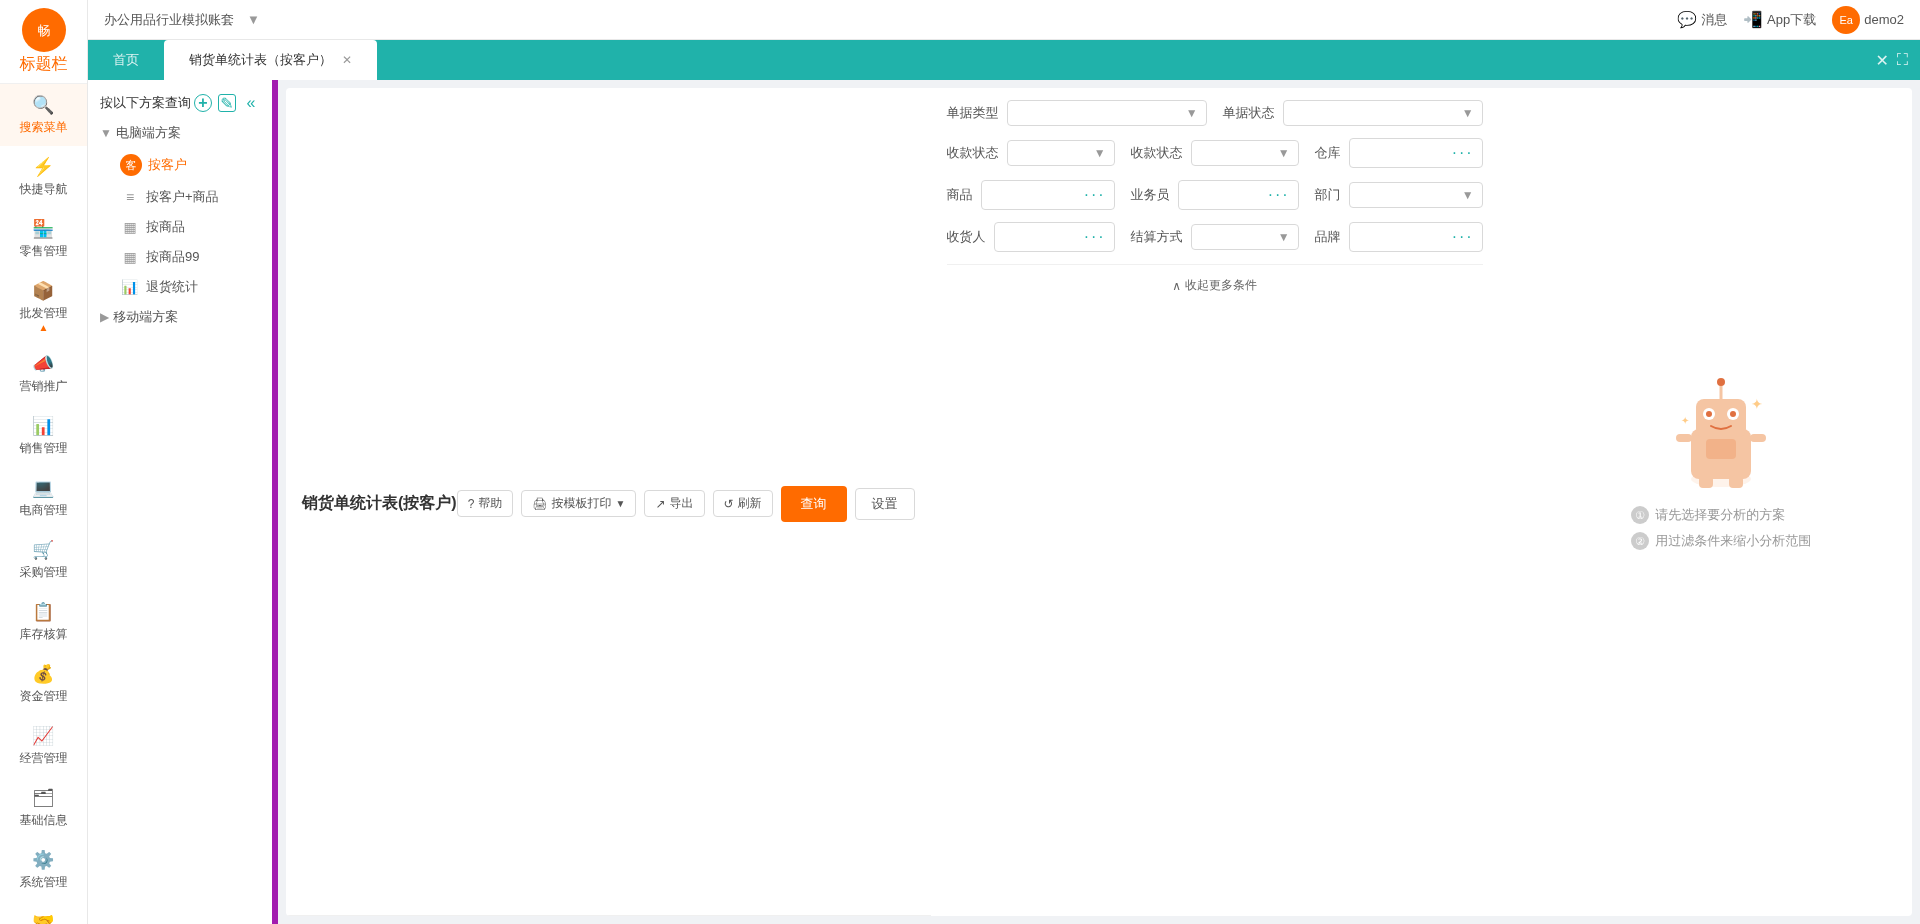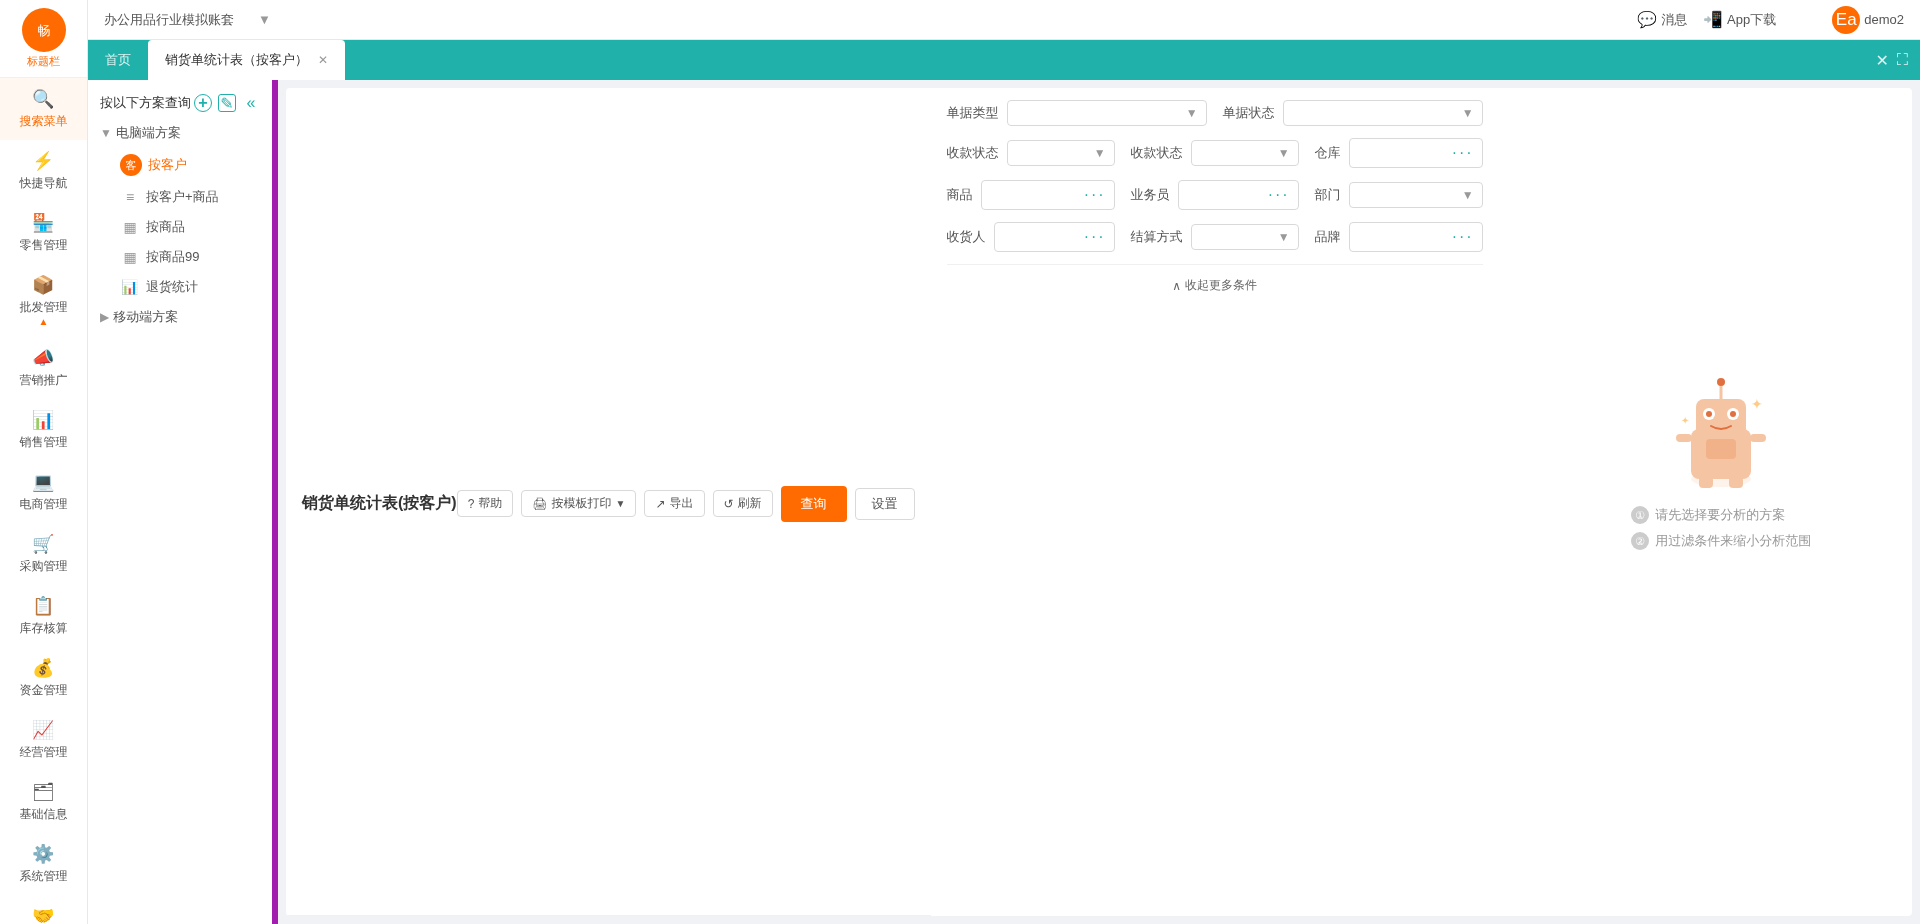--- a/index.html
+++ b/index.html
@@ -2,39 +2,39 @@
 <html><head>
   <meta charset="utf-8">
   <style>
     * { box-sizing: border-box; margin: 0; padding: 0; }
     body { font-family: 'Microsoft YaHei', '微软雅黑', sans-serif; font-size: 13px; background: #f0f2f5; color: #333; display: flex; height: 924px; overflow: hidden; }
 
     
     .sidebar { width: 88px; background: #fff; display: flex; flex-direction: column; align-items: center; border-right: 1px solid #e8e8e8; flex-shrink: 0; }
     .sidebar-logo { width: 100%; padding: 8px; display: flex; flex-direction: column; align-items: center; background: #fff; border-bottom: 1px solid #f0f0f0; }
     .sidebar-logo .logo-icon { width: 44px; height: 44px; }
-    .sidebar-logo .logo-text { font-size: 11px; color: #ff6b00; margin-top: 2px; }
+    .sidebar-logo .logo-text { font-size: 16px; color: #ff6b00; margin-top: 2px; }
     .sidebar-item { width: 100%; padding: 10px 4px; display: flex; flex-direction: column; align-items: center; cursor: pointer; color: #555; font-size: 12px; }
     .sidebar-item .item-icon { font-size: 18px; margin-bottom: 3px; }
     .sidebar-item-label { font-size: 12px; }
     .sidebar-search { background: #fff7f0; color: #ff6b00; }
 
     
     .main { flex: 1; display: flex; flex-direction: column; overflow: hidden; }
 
     
     .topbar { height: 40px; background: #fff; display: flex; align-items: center; padding: 0 16px; border-bottom: 1px solid #e8e8e8; justify-content: space-between; flex-shrink: 0; }
-    .topbar-left { display: flex; align-items: center; gap: 24px; font-size: 13px; color: #555; }
+    .topbar-left { display: flex; align-items: center; gap: 13px; font-size: 13px; color: #555; }
     .topbar-right { display: flex; align-items: center; gap: 16px; }
     .topbar-right-item { display: flex; align-items: center; gap: 4px; cursor: pointer; color: #555; font-size: 13px; }
-    .avatar { width: 28px; height: 28px; border-radius: 50%; background: #ff6b00; display: flex; align-items: center; justify-content: center; color: #fff; font-size: 17px; margin-left: 40px; }
+    .avatar { width: 28px; height: 28px; border-radius: 50%; background: #ff6b00; display: flex; align-items: center; justify-content: center; color: #fff; font-size: 11px; }
 
     
     .tabbar { height: 40px; background: #20b2aa; display: flex; align-items: center; padding: 0 0; flex-shrink: 0; }
-    .tab { padding: 0 17px; height: 40px; display: flex; align-items: center; cursor: pointer; font-size: 13px; color: rgba(255,255,255,0.85); gap: 6px; }
+    .tab { padding: 0 25px; height: 40px; display: flex; align-items: center; cursor: pointer; font-size: 13px; color: rgba(255,255,255,0.85); gap: 6px; }
     .tab.home { background: transparent; }
     .tab.active { background: #fff; color: #333; border-radius: 4px 4px 0 0; }
     .tab-close { font-size: 12px; color: #999; cursor: pointer; margin-left: 4px; }
 
     
     .content { flex: 1; display: flex; overflow: hidden; background: #f0f2f5; }
 
     
     .left-panel { width: 190px; background: #fff; border-right: 6px solid #a21caf; padding: 8px 0; flex-shrink: 0; overflow-y: auto; }
     .left-panel-header { display: flex; align-items: center; justify-content: space-between; padding: 6px 12px; font-size: 13px; color: #333; font-weight: 500; }

